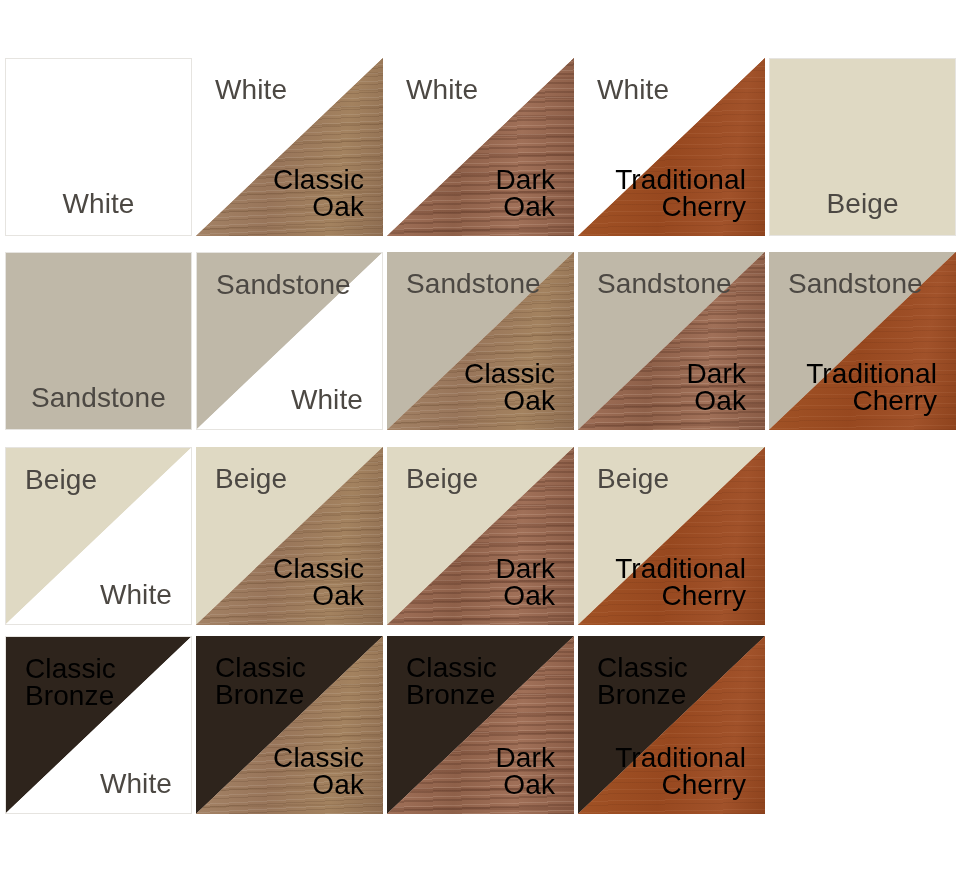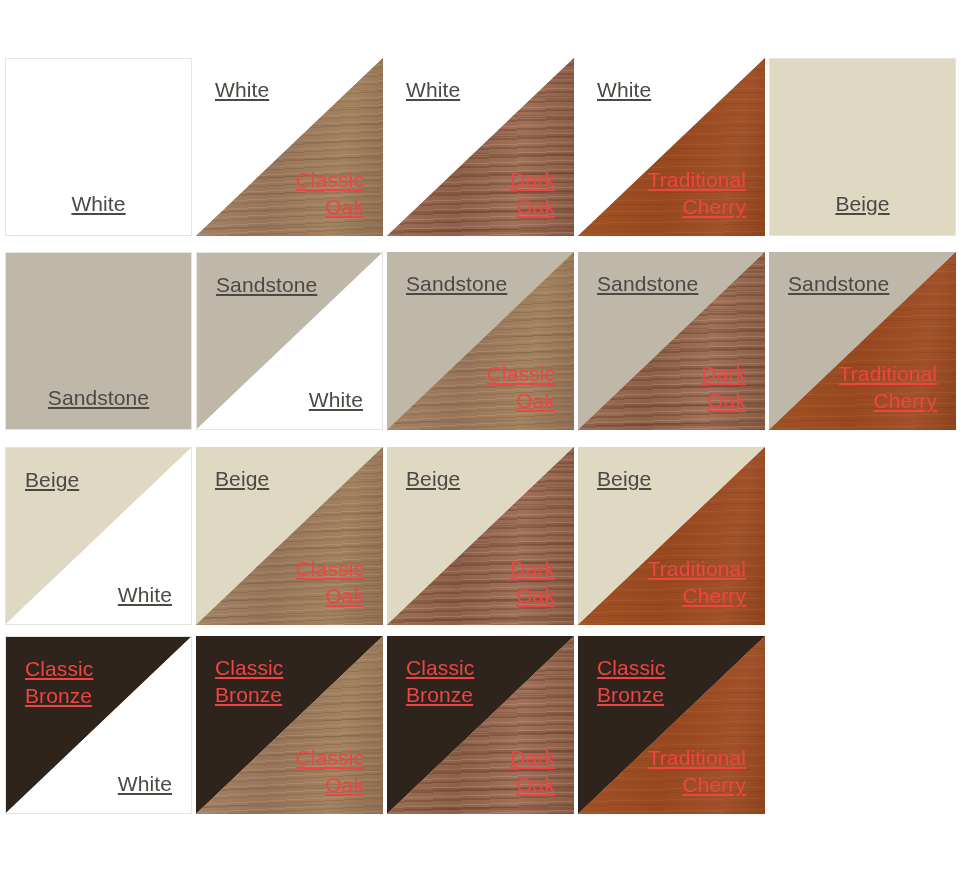--- a/index.html
+++ b/index.html
@@ -124,25 +124,24 @@
         rgba(0,0,0,0.00)       5px,
         rgba(0,0,0,0.00)       11px
       ),
       linear-gradient(100deg, #a45628 0%, #97481f 50%, #a1522a 80%, #8e431d 100%);
   }
 
   
   .swatch-label {
     position: absolute;
     z-index: 3;
-    font-size: 21px;
+    font-size: 28px;
     line-height: 27px;
     letter-spacing: 0.1px;
     white-space: pre-line;
-    text-decoration: underline;
   }
 
   .label-primary {
     top: 18px;
     left: 19px;
     text-align: left;
   }
 
   .label-secondary {
     bottom: 16px;
@@ -152,21 +151,21 @@
 
   
   .label-solo {
     left: 0;
     right: 0;
     bottom: 18px;
     text-align: center;
   }
 
   .text-dark  { color: #4c4843; }
-  .text-light { color: #ef4444; }
+  .text-light { color: #000000; }
 </style>
 </head>
 <body>
 
 <div id="swatch-grid">
 
   <div class="swatch-row" style="top:58px;">
 
     <div class="swatch-tile solid-tile" style="left:5px;">
       <div class="fill-primary" style="background:#ffffff;"></div>

